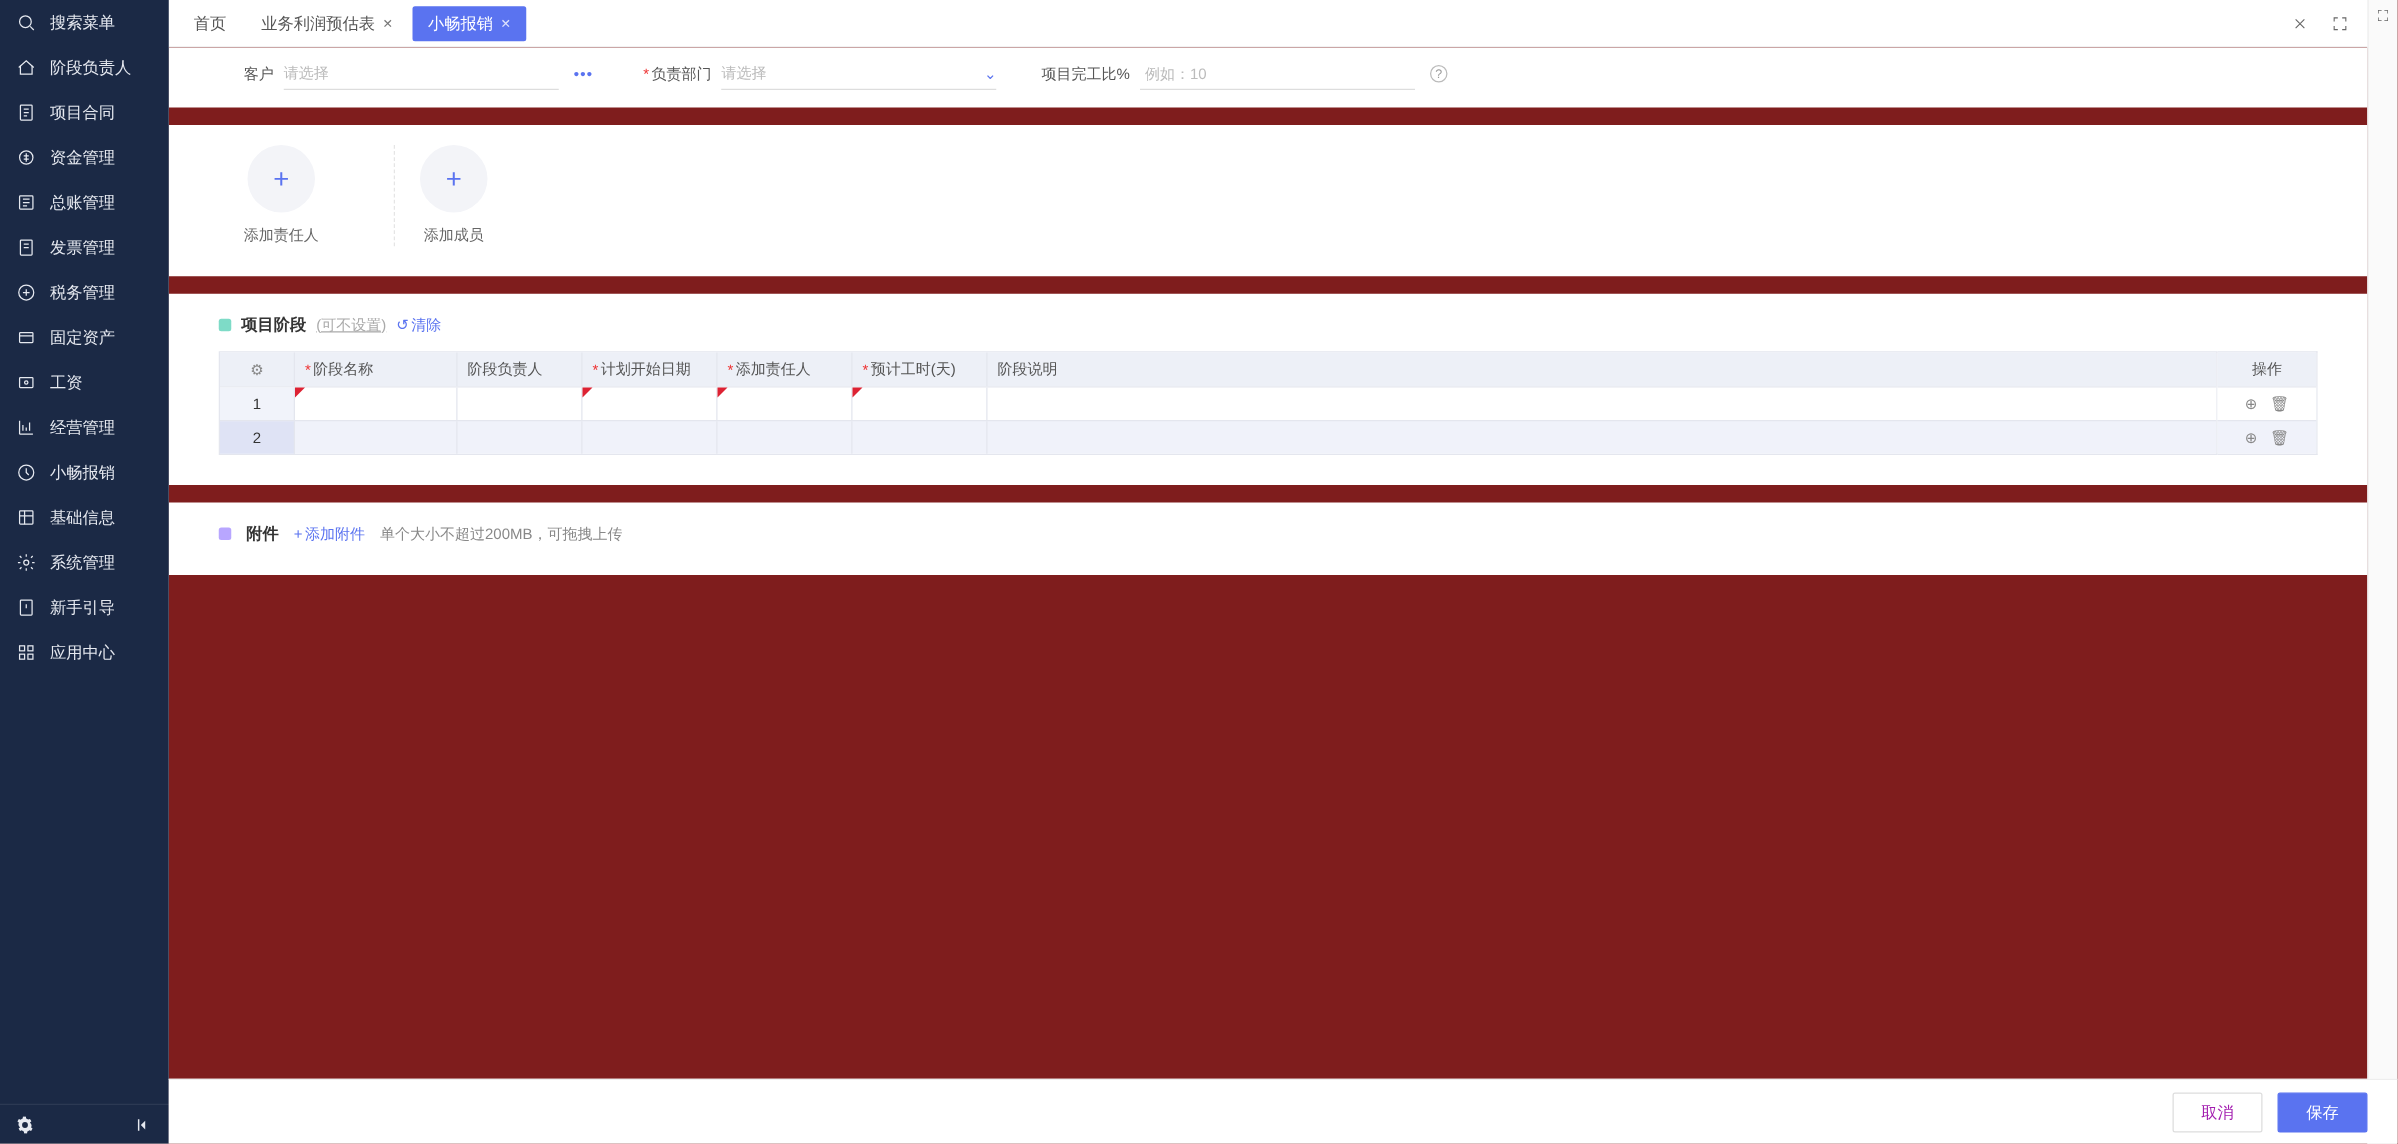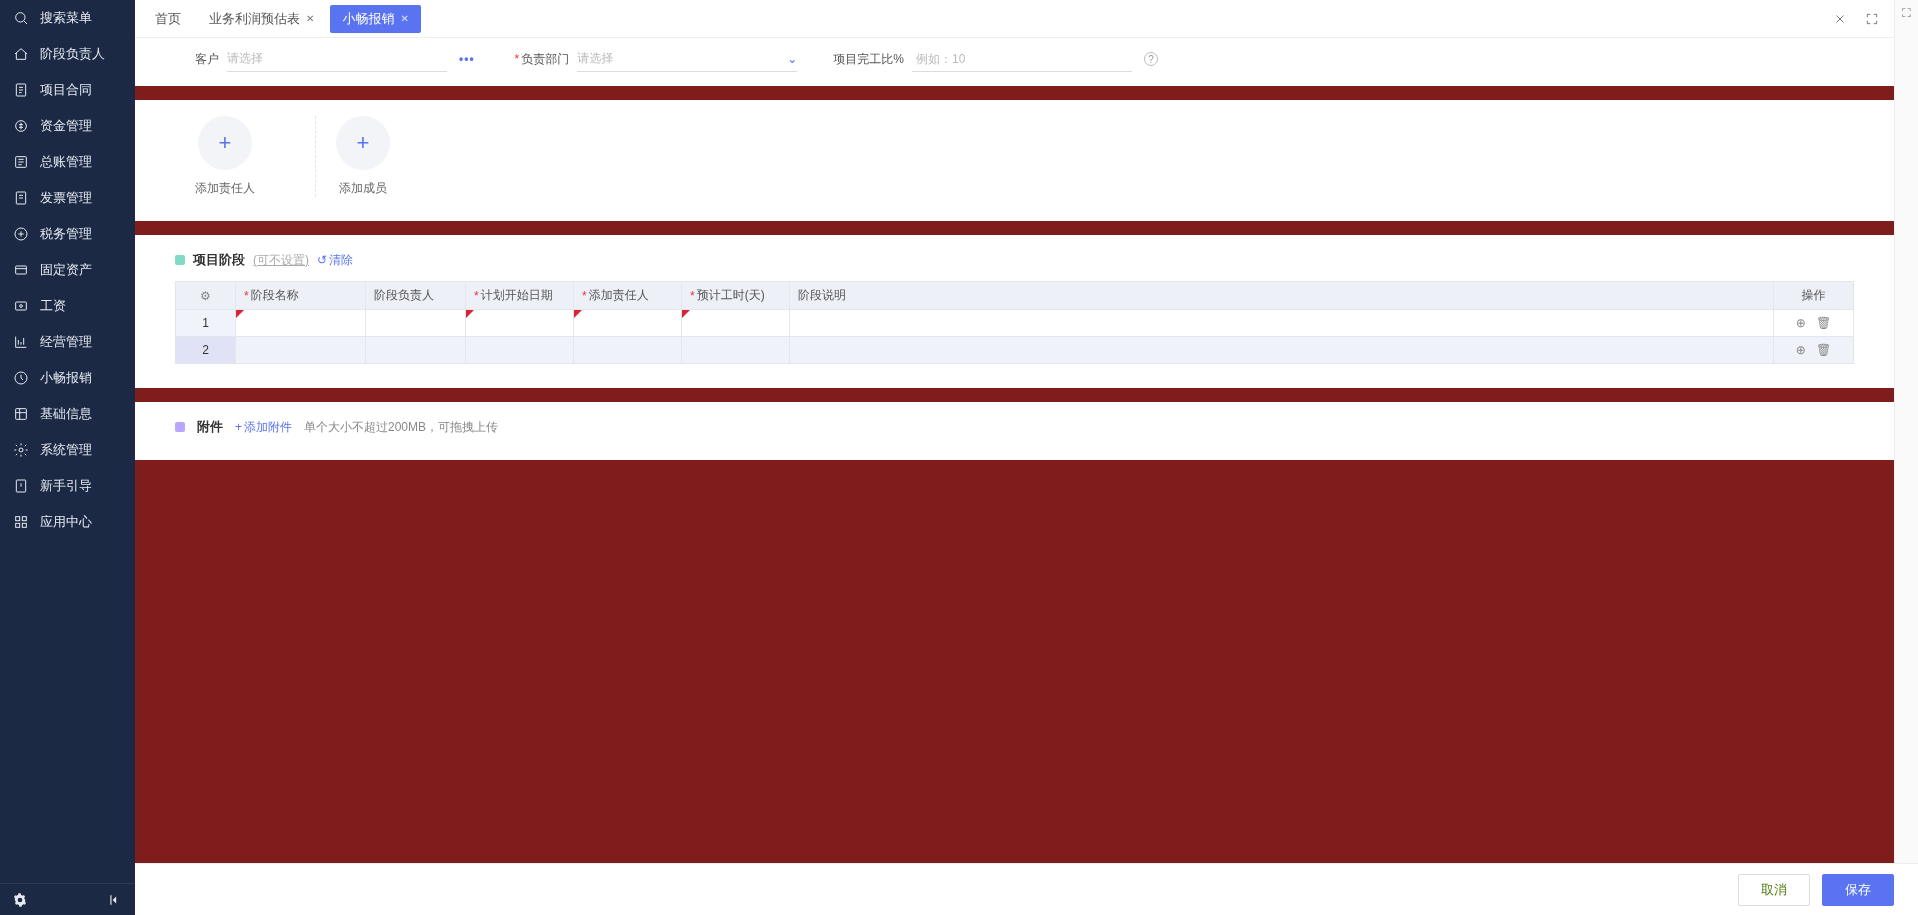--- a/index.html
+++ b/index.html
@@ -79,21 +79,21 @@
   .gear{ font-size:12px; color:#888;}
   .tri{ position:absolute; left:0; top:0; width:0; height:0; border-top:8px solid #d23; border-right:8px solid transparent;}
   .op-icon{ color:#888; cursor:pointer; font-size:12px;}
 
   
   .attach-row{ display:flex; align-items:center; gap:12px; font-size:12px; color:#888;}
 
   
   .footer{ position:absolute; left:135px; right:0; bottom:0; height:52px; background:#fff; border-top:1px solid #eee; display:flex; align-items:center; justify-content:flex-end; padding:0 24px; gap:12px;}
   .btn{ height:32px; padding:0 22px; border-radius:2px; font-size:13px; cursor:pointer; display:inline-flex; align-items:center; justify-content:center;}
-  .btn-default{ background:#fff; border:1px solid #ddd; color:#4d7c0f;}
+  .btn-default{ background:#fff; border:1px solid #ddd; color:#a21caf;}
   .btn-primary{ background:#5a73f0; border:1px solid #5a73f0; color:#fff;}
 
   
   .right-strip{ width: 24px; background:#fafafa; border-left:1px solid #eee; flex-shrink:0; position:relative;}
   .right-strip .top-icons{ position:absolute; top:4px; left:0; right:0; display:flex; flex-direction:column; align-items:center; gap:6px;}
   .right-icon{ width:18px; height:18px; display:flex; align-items:center; justify-content:center; color:#666; cursor:pointer;}
 </style>
 </head>
 <body>
 

